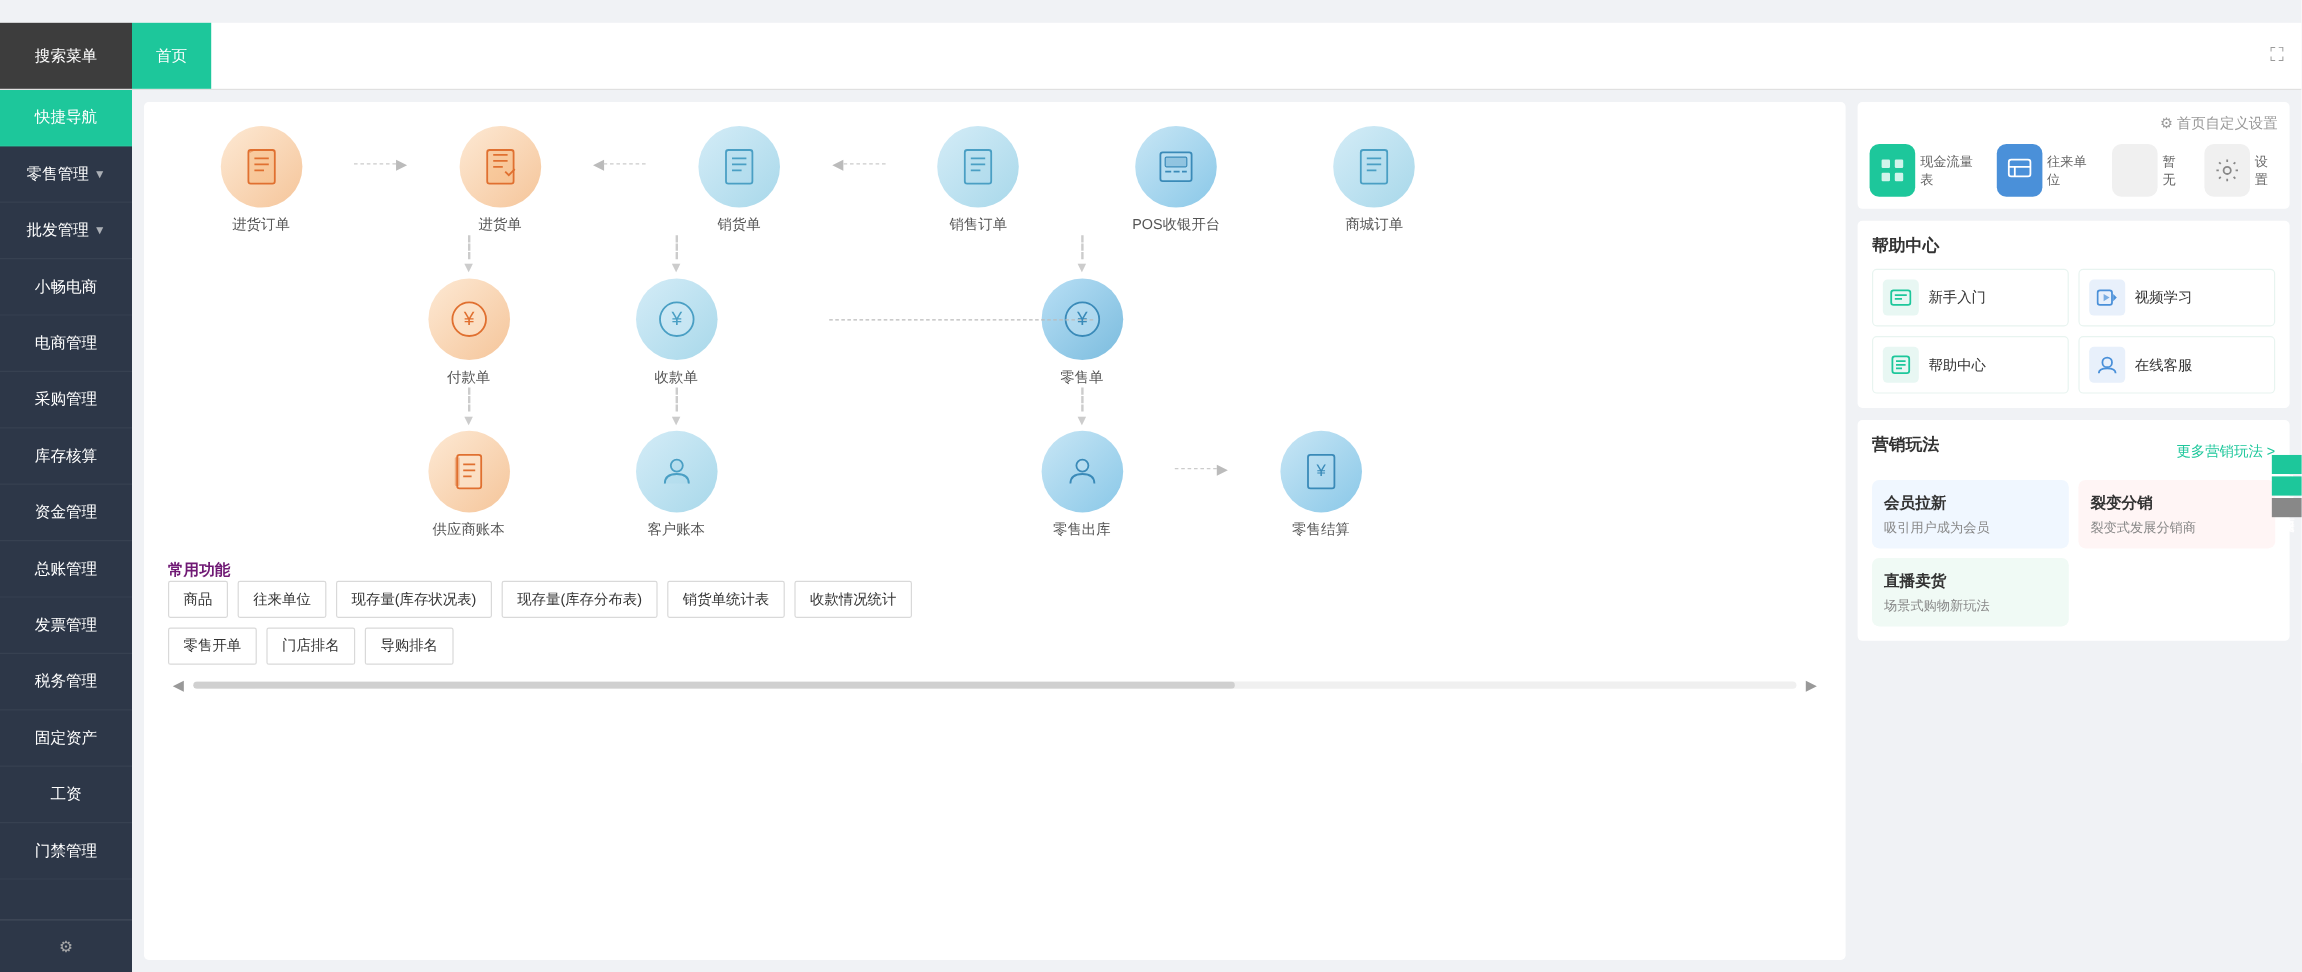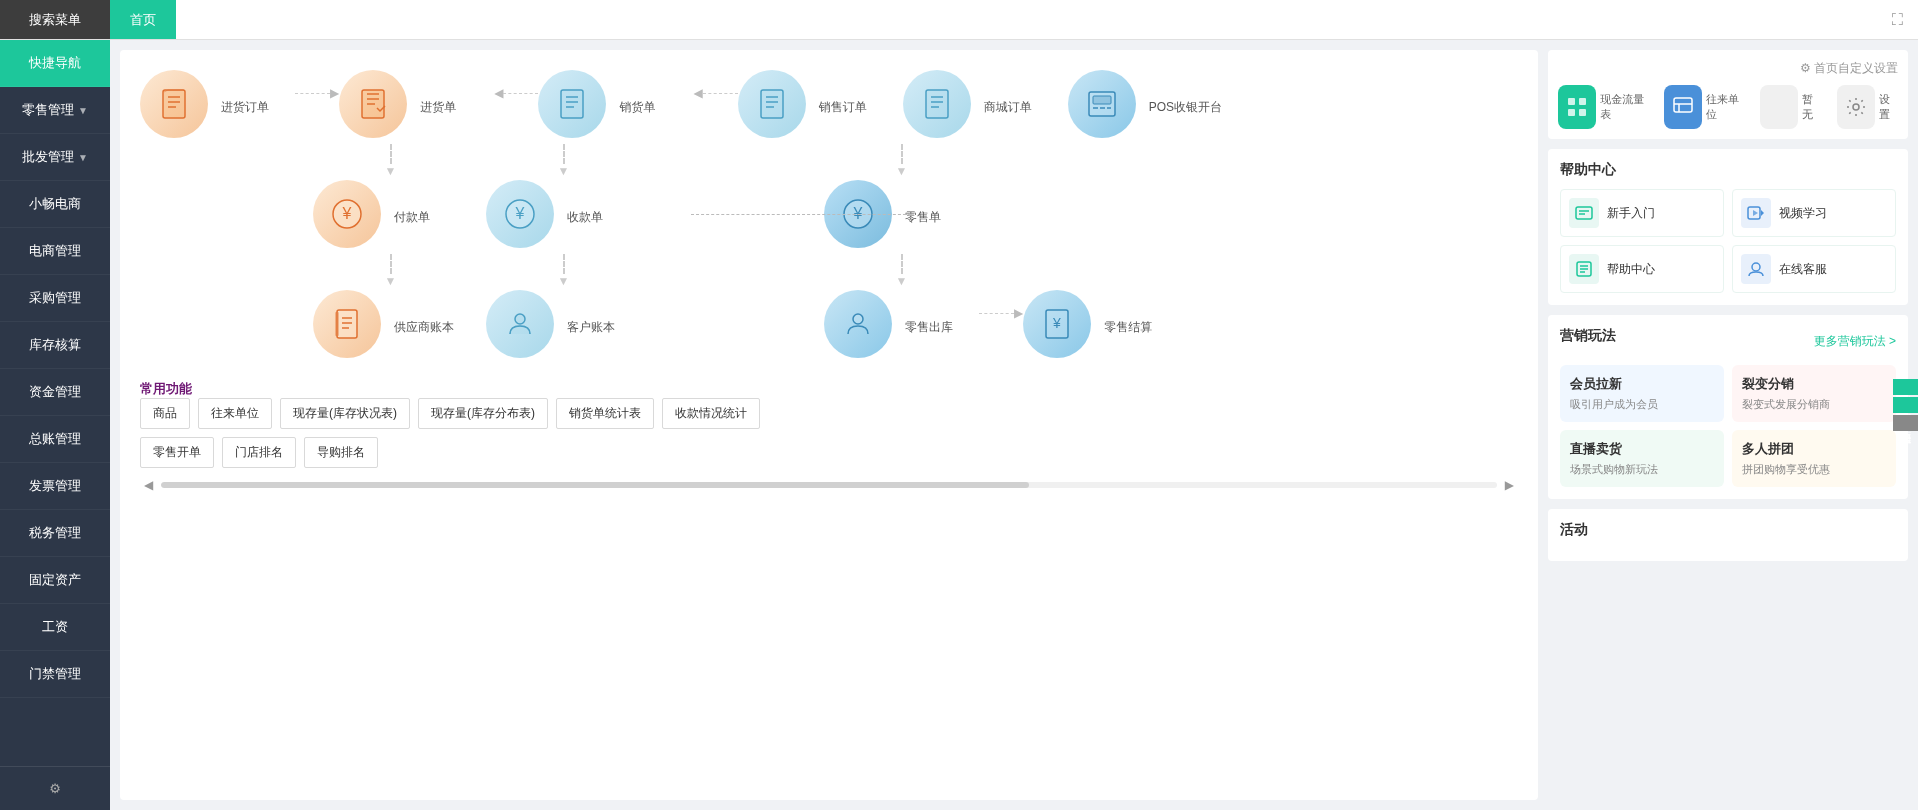--- a/index.html
+++ b/index.html
@@ -1,20 +1,20 @@
 <!DOCTYPE html>
 <html><head>
   <meta charset="utf-8">
   <style>
     * { margin: 0; padding: 0; box-sizing: border-box; }
     body { font-family: 'Microsoft YaHei', sans-serif; background: #f0f2f5; font-size: 13px; overflow: hidden; width: 1918px; height: 810px; }
 
     
     .app { display: flex; flex-direction: column; height: 810px; }
-    .top-bar { height: 40px; display: flex; background: #fff; border-bottom: 1px solid #e0e0e0; }
+    .top-bar { height: 56px; display: flex; background: #fff; border-bottom: 1px solid #e0e0e0; margin-top: 19px; }
     .main-area { display: flex; flex: 1; overflow: hidden; }
 
     
     .search-menu { width: 110px; background: #3d3d3d; display: flex; align-items: center; justify-content: center; color: #fff; font-size: 13px; cursor: pointer; }
     .tab-home { background: #1dc79b; color: #fff; padding: 0 20px; display: flex; align-items: center; font-size: 13px; cursor: pointer; }
     .top-right { margin-left: auto; display: flex; align-items: center; padding-right: 10px; }
     .expand-icon { color: #999; font-size: 16px; cursor: pointer; padding: 5px; }
 
     
     .sidebar { width: 110px; background: #2d3748; display: flex; flex-direction: column; flex-shrink: 0; }
@@ -86,21 +86,21 @@
     .marketing-item.light-blue { background: #f0f7ff; }
     .marketing-item.light-green { background: #f0faf5; }
     .marketing-item.light-yellow { background: #fffaf0; }
 
     
     .activities { background: #fff; border-radius: 4px; padding: 12px; }
 
     
     .flow-area { display: flex; flex-direction: column; }
     .sf-row { display: flex; align-items: center; }
-    .sf-node { display: flex; align-items: center; width: 155px; gap: 13px; }
+    .sf-node { display: flex; flex-direction: column; align-items: center; width: 155px; }
     .sf-circle { width: 68px; height: 68px; border-radius: 50%; display: flex; align-items: center; justify-content: center; margin-bottom: 6px; }
     .sf-label { font-size: 12px; color: #555; text-align: center; }
     .sf-arrow-h { display: flex; align-items: center; padding-bottom: 28px; }
     .sf-arrow-h .line { width: 40px; border-top: 1.5px dashed #bbb; }
     .sf-arrow-h .tip-r { color: #bbb; font-size: 11px; }
     .sf-arrow-h .tip-l { color: #bbb; font-size: 11px; }
 
     
     .scrollbar-area { display: flex; align-items: center; gap: 4px; margin-top: 8px; }
     .scroll-btn { color: #999; cursor: pointer; font-size: 12px; padding: 2px 4px; }
@@ -241,45 +241,45 @@
                   <rect x="7" y="4" width="22" height="28" rx="2" stroke="#4a9fc4" stroke-width="1.5"></rect>
                   <line x1="12" y1="11" x2="24" y2="11" stroke="#4a9fc4" stroke-width="1.5"></line>
                   <line x1="12" y1="16" x2="24" y2="16" stroke="#4a9fc4" stroke-width="1.5"></line>
                   <line x1="12" y1="21" x2="20" y2="21" stroke="#4a9fc4" stroke-width="1.5"></line>
                 </svg>
               </div>
               <div class="sf-label">销售订单</div>
             </div>
 
             <div class="sf-node" style="margin-left:10px;">
-              <div class="sf-circle circle-blue">
-                <svg width="36" height="36" viewBox="0 0 36 36" fill="none">
-                  <rect x="7" y="4" width="22" height="28" rx="2" fill="#a8d8ea" opacity="0.3"></rect>
-                  <rect x="7" y="4" width="22" height="28" rx="2" stroke="#4a9fc4" stroke-width="1.5"></rect>
-                  <line x1="12" y1="11" x2="24" y2="11" stroke="#4a9fc4" stroke-width="1.5"></line>
-                  <line x1="12" y1="16" x2="24" y2="16" stroke="#4a9fc4" stroke-width="1.5"></line>
-                  <line x1="12" y1="21" x2="20" y2="21" stroke="#4a9fc4" stroke-width="1.5"></line>
-                </svg>
-              </div>
-              <div class="sf-label">商城订单</div>
-            </div>
-
-            <div class="sf-node" style="margin-left:10px;">
               <div class="sf-circle circle-blue-dark">
                 <svg width="36" height="36" viewBox="0 0 36 36" fill="none">
                   <rect x="5" y="6" width="26" height="24" rx="2" fill="#c8e6f5" opacity="0.4"></rect>
                   <rect x="5" y="6" width="26" height="24" rx="2" stroke="#3a8ab8" stroke-width="1.5"></rect>
                   <rect x="9" y="10" width="18" height="8" rx="1" fill="#3a8ab8" opacity="0.3"></rect>
                   <rect x="9" y="10" width="18" height="8" rx="1" stroke="#3a8ab8" stroke-width="1"></rect>
                   <line x1="9" y1="22" x2="14" y2="22" stroke="#3a8ab8" stroke-width="1.5"></line>
                   <line x1="16" y1="22" x2="21" y2="22" stroke="#3a8ab8" stroke-width="1.5"></line>
                   <line x1="23" y1="22" x2="27" y2="22" stroke="#3a8ab8" stroke-width="1.5"></line>
                 </svg>
               </div>
               <div class="sf-label">POS收银开台</div>
+            </div>
+
+            <div class="sf-node" style="margin-left:10px;">
+              <div class="sf-circle circle-blue">
+                <svg width="36" height="36" viewBox="0 0 36 36" fill="none">
+                  <rect x="7" y="4" width="22" height="28" rx="2" fill="#a8d8ea" opacity="0.3"></rect>
+                  <rect x="7" y="4" width="22" height="28" rx="2" stroke="#4a9fc4" stroke-width="1.5"></rect>
+                  <line x1="12" y1="11" x2="24" y2="11" stroke="#4a9fc4" stroke-width="1.5"></line>
+                  <line x1="12" y1="16" x2="24" y2="16" stroke="#4a9fc4" stroke-width="1.5"></line>
+                  <line x1="12" y1="21" x2="20" y2="21" stroke="#4a9fc4" stroke-width="1.5"></line>
+                </svg>
+              </div>
+              <div class="sf-label">商城订单</div>
             </div>
           </div>
 
           <div style="display:flex; margin-left:0;">
 
             <div style="width:155px;"></div>
             <div style="width:18px;"></div>
             <div class="v-arrow" style="width:155px;">
               <div class="v-arrow-line"></div>
               <div class="v-arrowhead">▼</div>
@@ -557,30 +557,23 @@
               <div class="marketing-item-desc">吸引用户成为会员</div>
             </div>
             <div class="marketing-item pink">
               <div class="marketing-item-title">裂变分销</div>
               <div class="marketing-item-desc">裂变式发展分销商</div>
             </div>
             <div class="marketing-item light-green">
               <div class="marketing-item-title">直播卖货</div>
               <div class="marketing-item-desc">场景式购物新玩法</div>
             </div>
-            <div class="marketing-item light-yellow">
-              <div class="marketing-item-title">多人拼团</div>
-              <div class="marketing-item-desc">拼团购物享受优惠</div>
-            </div>
           </div>
         </div>
 
-        <div class="activities">
-          <div class="section-title">活动</div>
-        </div>
 
       </div>
 
     </div>
 
   </div>
 
 </div>
 
 <div class="right-float">

